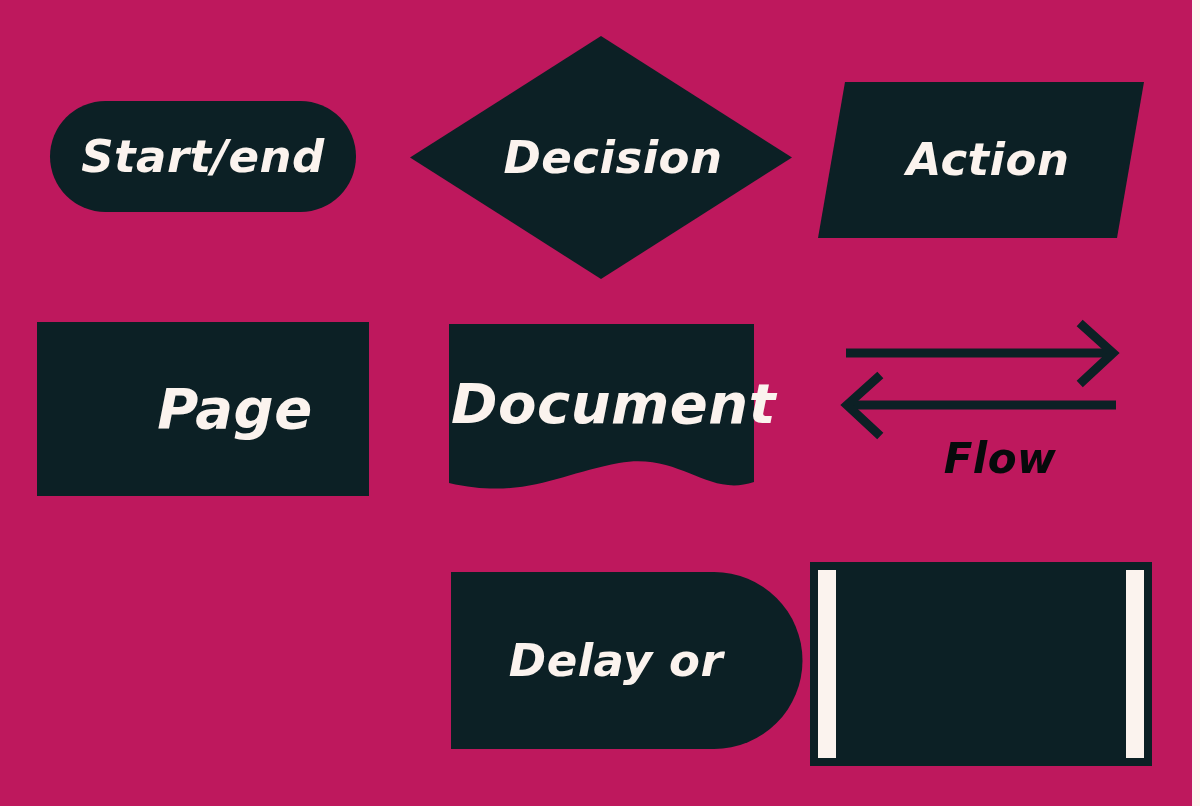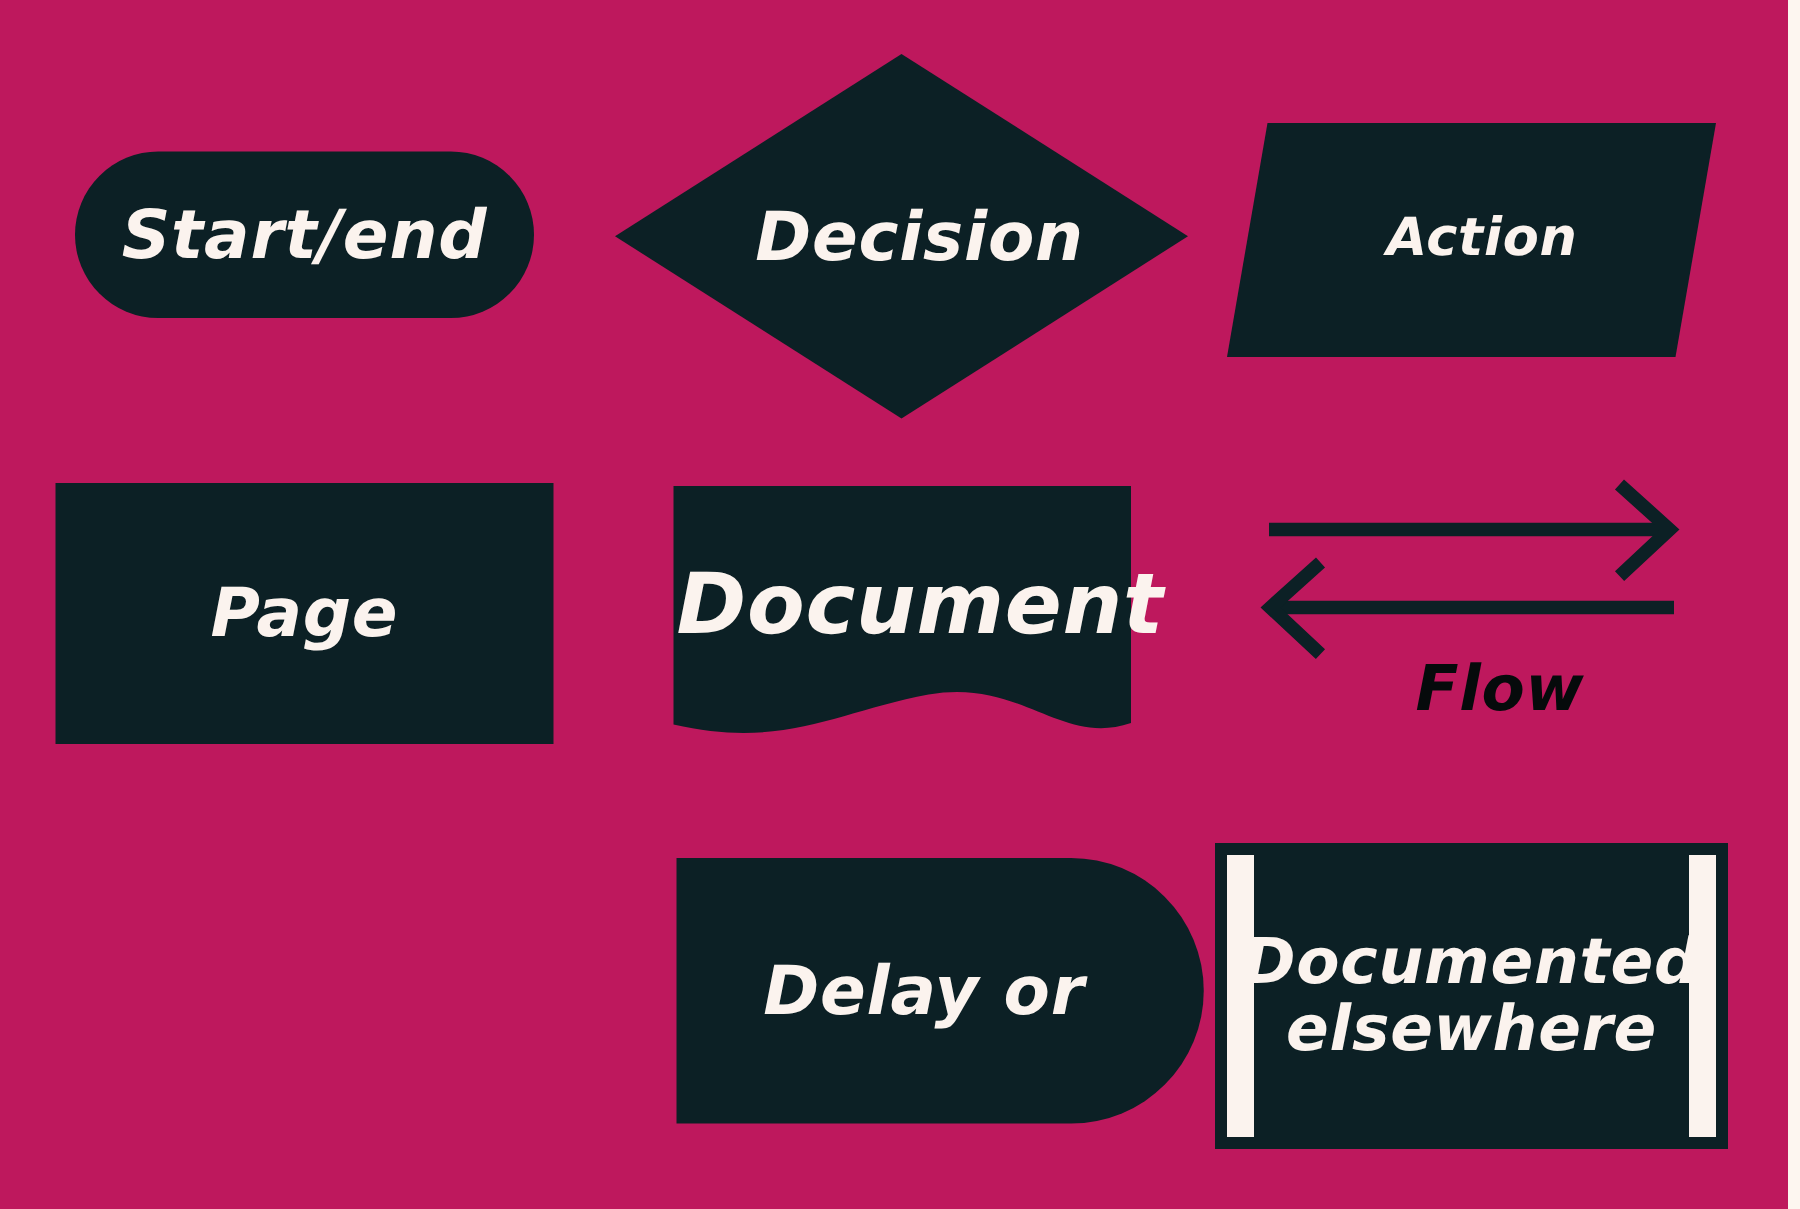--- a/index.html
+++ b/index.html
@@ -50,22 +50,22 @@
   #item-page             { left: 37px;  top: 322px; width: 332px; height: 174px; }
   #item-document         { left: 449px; top: 324px; width: 305px; height: 172px; }
   #item-flow             { left: 840px; top: 322px; width: 280px; height: 165px; }
 
   #item-alternate-flow   { left: 70px;  top: 586px; width: 300px; height: 150px; }
   #item-delay            { left: 424px; top: 572px; width: 352px; height: 177px; margin-left: 27px; }
   #item-documented       { left: 810px; top: 562px; width: 342px; height: 204px; }
 
   .lbl-start-end   { left: 0;   top: 0;   width: 306px; height: 111px; font-size: 45px; }
   .lbl-decision    { left: 12px;   top: 0;   width: 382px; height: 243px; font-size: 45px; }
-  .lbl-action      { left: 14px;top: 0;   width: 312px; height: 156px; font-size: 35px; }
-  .lbl-page        { left: 0;   top: 0;   width: 332px; height: 174px; font-size: 45px; }
+  .lbl-action      { left: 14px;top: 0;   width: 312px; height: 156px; font-size: 45px; }
+  .lbl-page        { left: 0;   top: 0;   width: 332px; height: 174px; font-size: 56px; padding-left: 32px; }
   .lbl-document    { left: 12px;   top: 0;   width: 305px; height: 160px; font-size: 56px; }
   .lbl-flow        { left: 60px;top: 110px; width: 200px; height: 55px; font-size: 42px; }
   .lbl-alternate   { left: -20px; top: 92px; width: 330px; height: 58px; font-size: 42px; }
   .lbl-delay       { left: 0;   top: 0;   width: 330px; height: 177px; font-size: 45px; }
   .lbl-documented  { left: 26px;top: 0;   width: 290px; height: 204px; font-size: 42px; }
 </style>
 </head>
 <body>
 
 <div id="canvas">
@@ -134,21 +134,15 @@
       </span>
     </div>
   </div>
 
   <div class="legend-item" id="item-documented">
     <svg class="shape-svg" width="342" height="204" viewBox="0 0 342 204">
       <rect x="0" y="0" width="342" height="204" fill="#0c2025"></rect>
       <rect x="8" y="8" width="18" height="188" fill="#fbf3ee"></rect>
       <rect x="316" y="8" width="18" height="188" fill="#fbf3ee"></rect>
     </svg>
-    <div class="shape-label label-light lbl-documented">
-      <span>
-        <span>Documented</span><br>
-        <span>elsewhere</span>
-      </span>
-    </div>
   </div>
 
 </div>
 
 </body></html>

